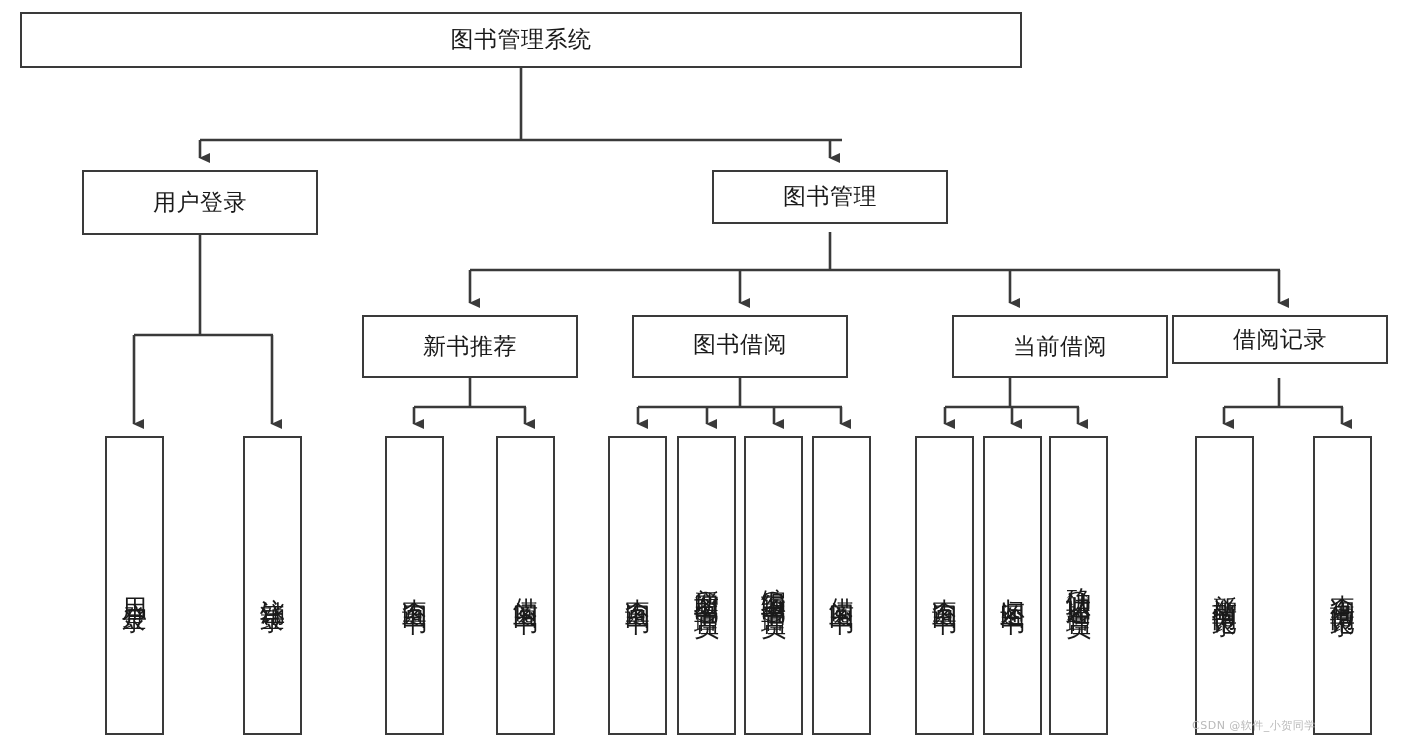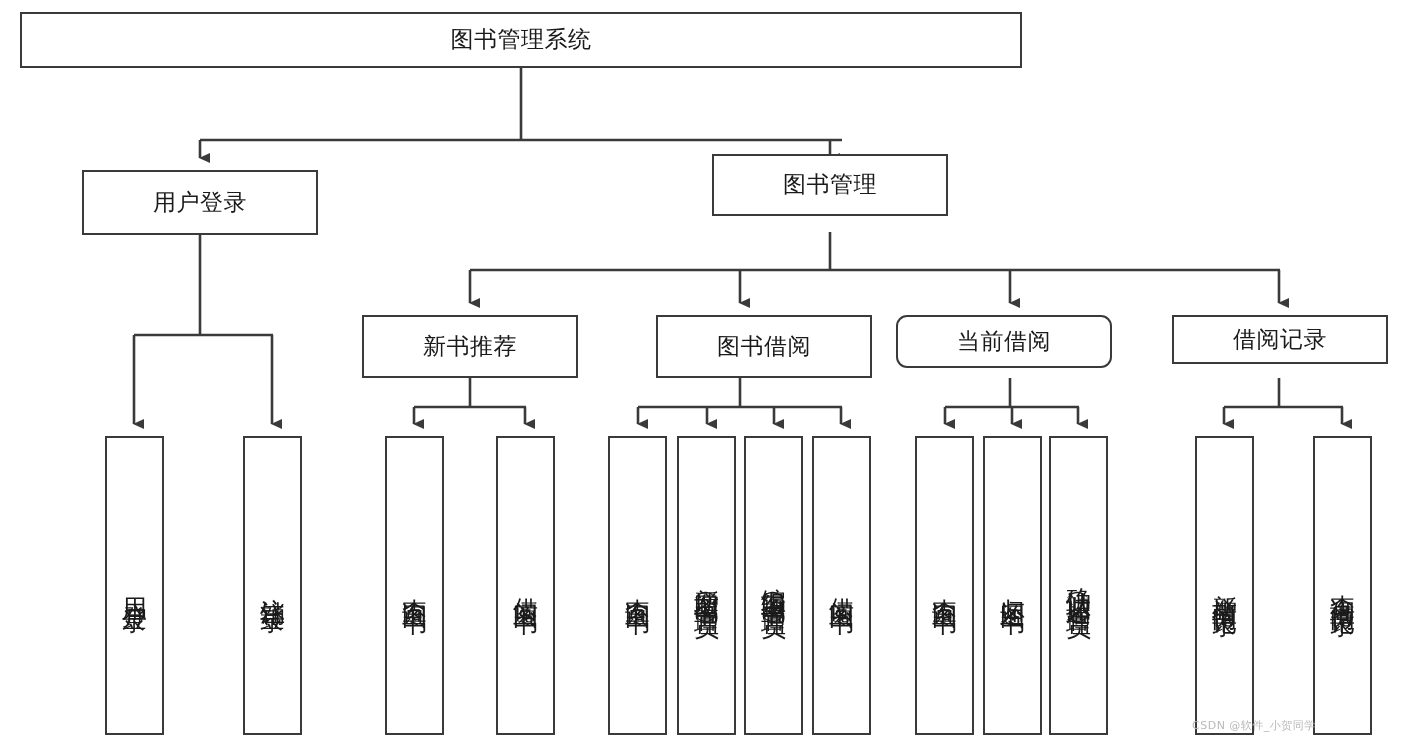--- a/index.html
+++ b/index.html
@@ -125,31 +125,31 @@
     </g>
   </svg>
 
   <div class="node root horizontal" style="left:20px; top:12px; width:1002px; height:56px;">
     <span class="label">图书管理系统</span>
   </div>
 
   <div class="node horizontal" style="left:82px; top:170px; width:236px; height:65px;">
     <span class="label">用户登录</span>
   </div>
-  <div class="node horizontal" style="left:712px; top:154px; width:236px; height:62px;">
+  <div class="node horizontal" style="left:712px; top:170px; width:236px; height:54px;">
     <span class="label">图书管理</span>
   </div>
 
   <div class="node horizontal" style="left:362px; top:315px; width:216px; height:63px;align-items:center;">
     <span class="label">新书推荐</span>
   </div>
-  <div class="node horizontal" style="left:656px; top:315px; width:216px; height:63px;">
+  <div class="node horizontal" style="left:632px; top:315px; width:216px; height:63px;font-family:Liberation Mono, monospace;">
     <span class="label">图书借阅</span>
   </div>
-  <div class="node horizontal" style="left:896px; top:315px; width:216px; height:53px;border-radius:11px;">
+  <div class="node horizontal" style="left:952px; top:315px; width:216px; height:63px;">
     <span class="label">当前借阅</span>
   </div>
   <div class="node horizontal" style="left:1172px; top:315px; width:216px; height:49px;">
     <span class="label">借阅记录</span>
   </div>
 
   <div class="node vertical" style="left:105px; top:436px; width:59px; height:299px;">
     <span class="label">用户登录</span>
   </div>
   <div class="node vertical" style="left:243px; top:436px; width:59px; height:299px;">

